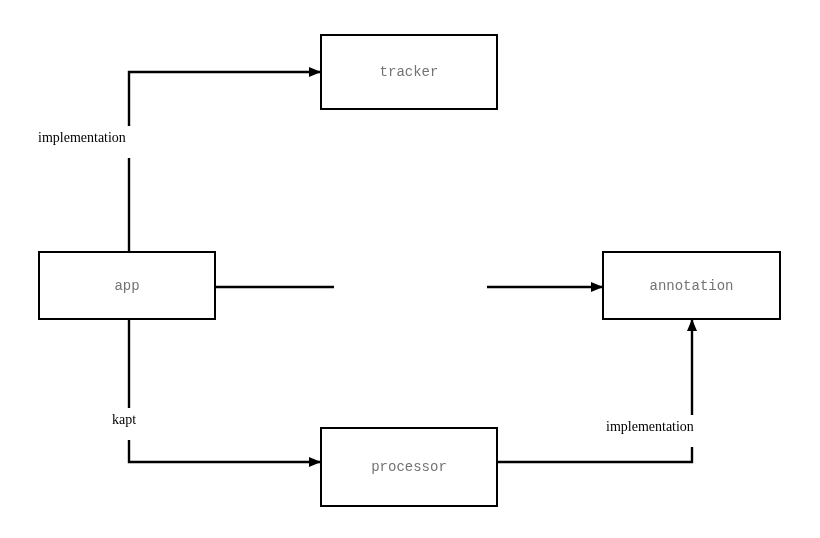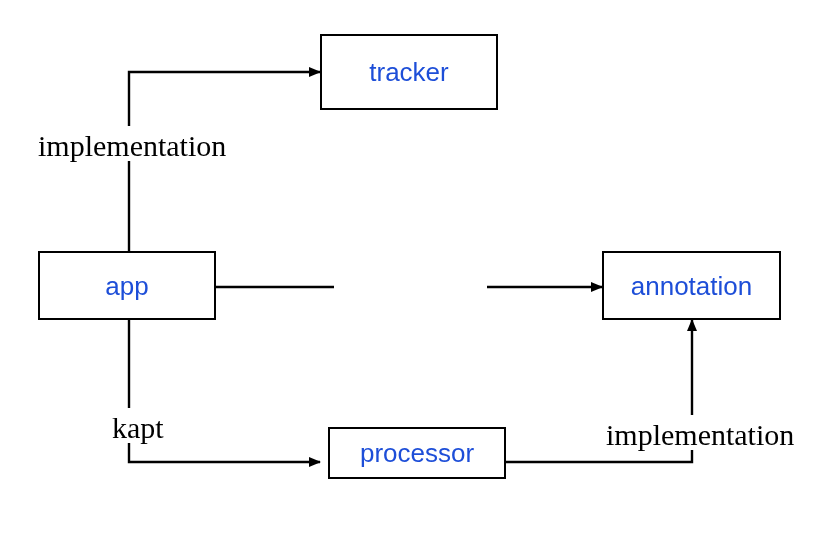--- a/index.html
+++ b/index.html
@@ -26,30 +26,30 @@
   .node-box {
     position: absolute;
     box-sizing: border-box;
     border: 2px solid #000000;
     background: #ffffff;
     display: flex;
     align-items: center;
     justify-content: center;
   }
   .node-label {
-    font-family: Liberation Sans, sans-serif;
-    font-size: 26px;
-    color: #1d4ed8;
+    font-family: Liberation Mono, monospace;
+    font-size: 14px;
+    color: #737373;
     line-height: 1;
     white-space: nowrap;
   }
   .edge-label {
     position: absolute;
     font-family: "Liberation Serif", "DejaVu Serif", serif;
-    font-size: 30px;
+    font-size: 14px;
     color: #000000;
     line-height: 1;
     white-space: nowrap;
     background: #ffffff;
     padding: 0 2px;
     text-align: right;
   }
 </style>
 </head>
 <body>
@@ -87,21 +87,21 @@
   </div>
 
   <div class="node-box" style="left:38px; top:251px; width:178px; height:69px;">
     <span class="node-label">app</span>
   </div>
 
   <div class="node-box" style="left:602px; top:251px; width:179px; height:69px;">
     <span class="node-label">annotation</span>
   </div>
 
-  <div class="node-box" style="left:320px; top:427px; width:178px; height:52px;margin-left:8px;">
+  <div class="node-box" style="left:320px; top:427px; width:178px; height:80px;">
     <span class="node-label">processor</span>
   </div>
 
   <div class="edge-label" style="left:36px; top:131px;">implementation</div>
 
 
   <div class="edge-label" style="left:110px; top:413px;">kapt</div>
 
   <div class="edge-label" style="left:604px; top:420px;">implementation</div>
 

